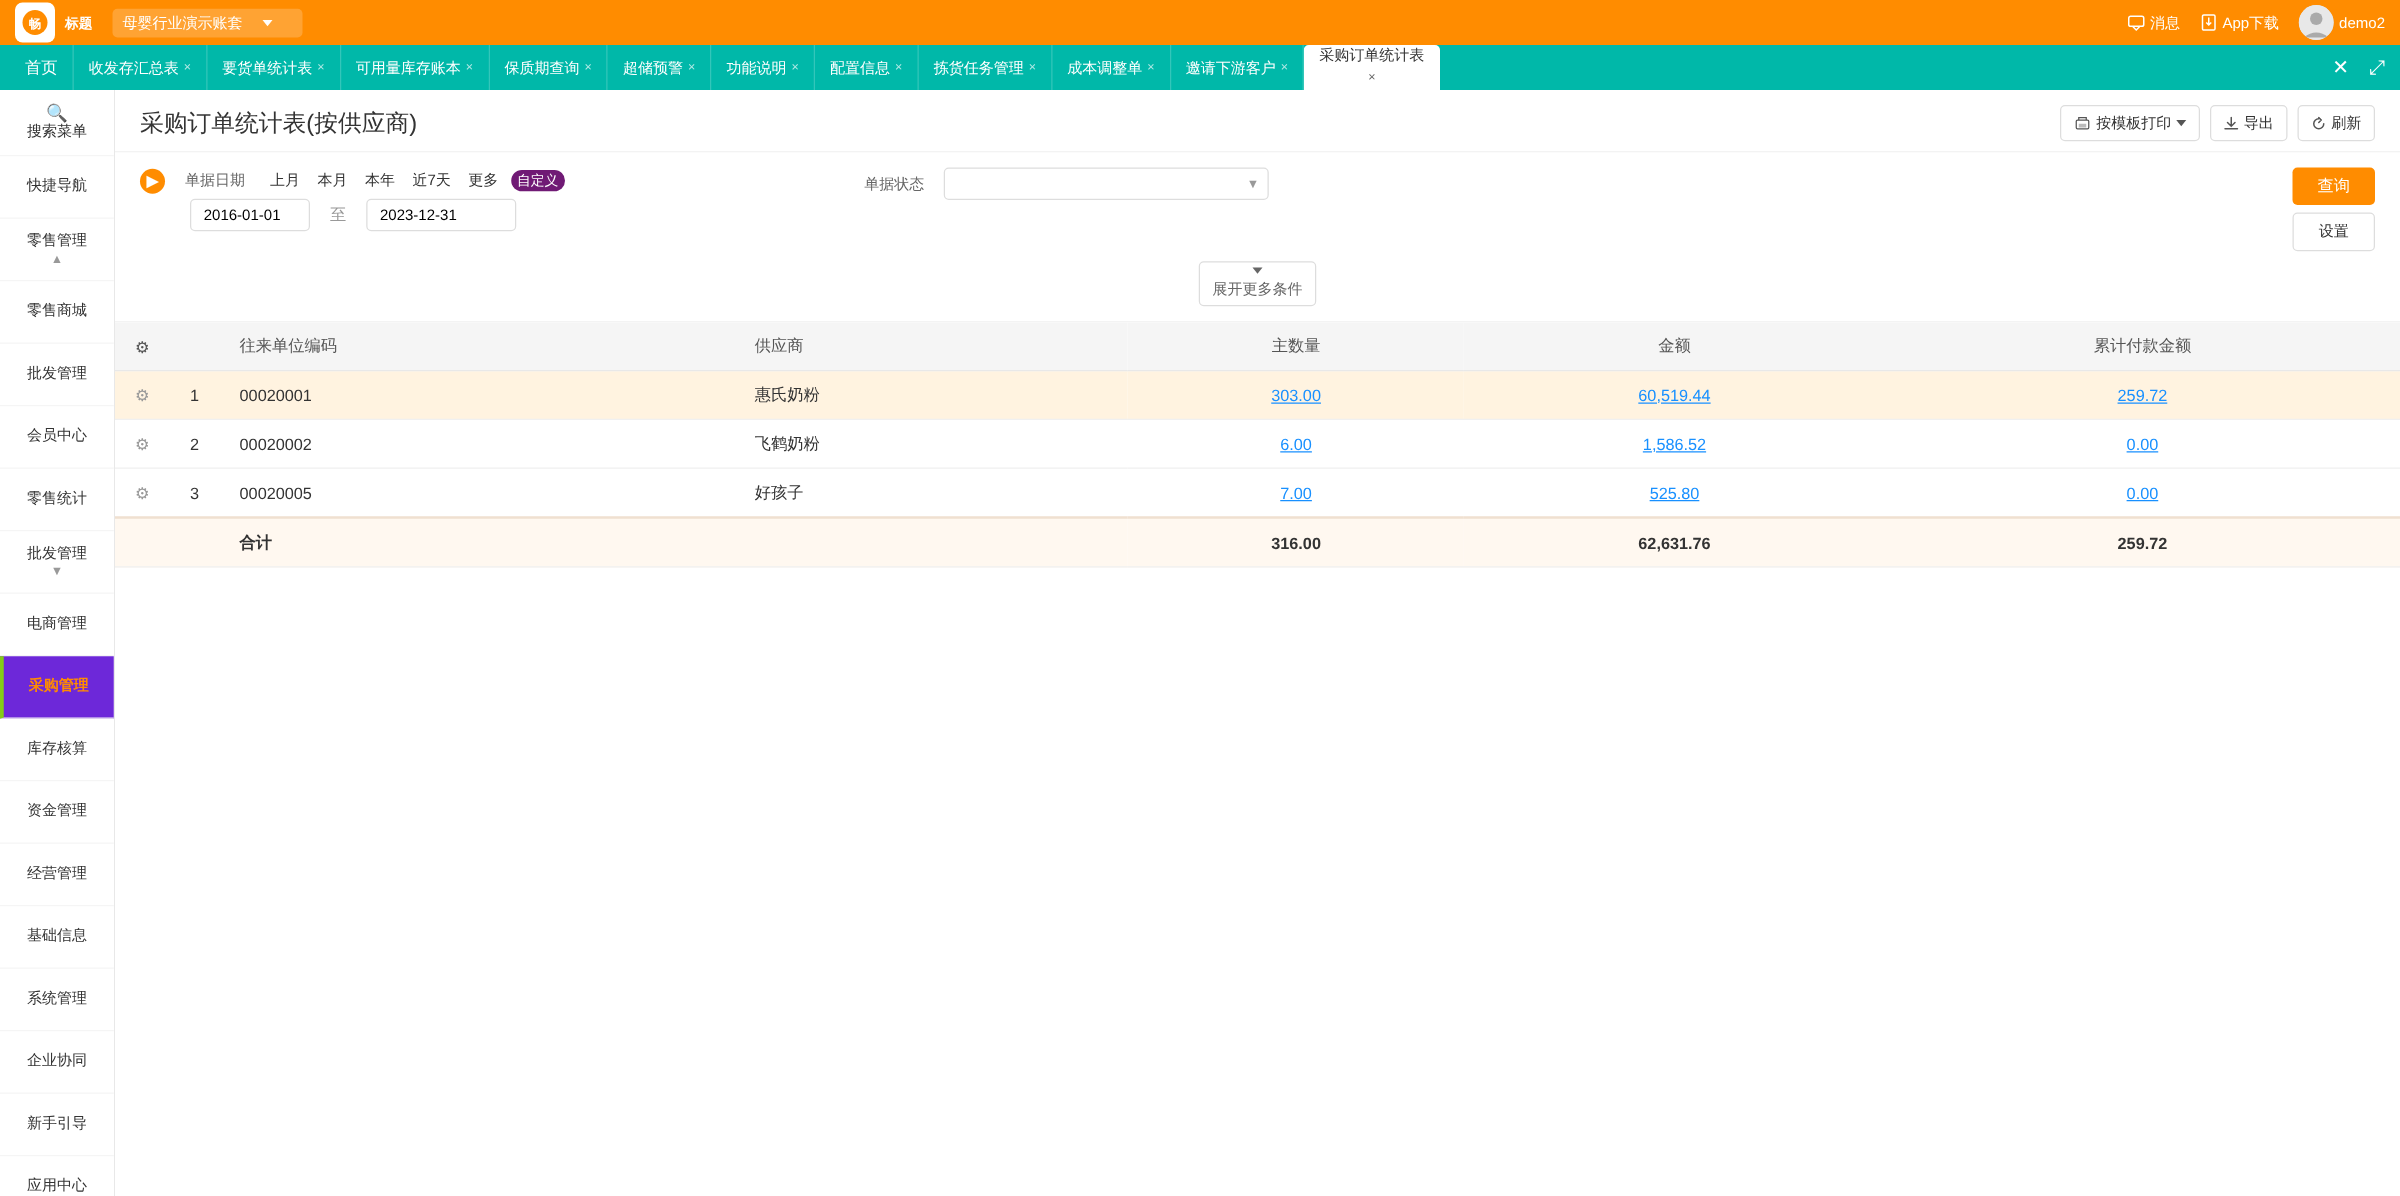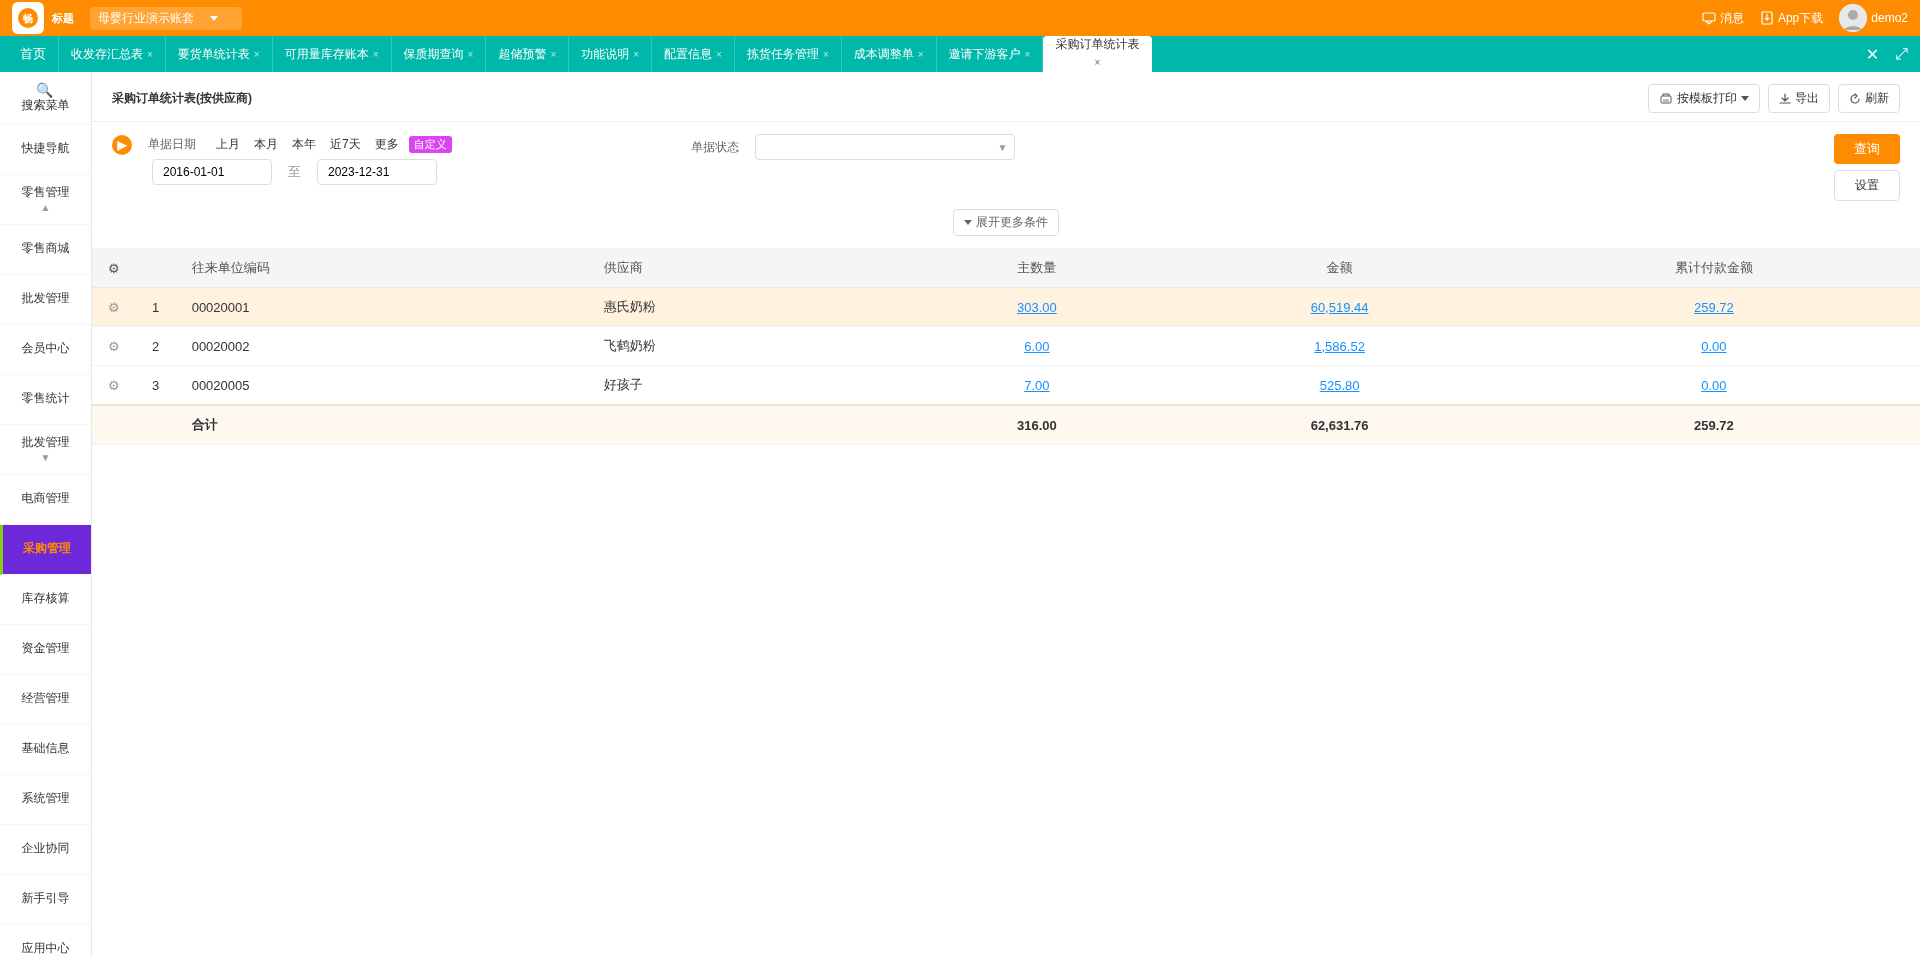--- a/index.html
+++ b/index.html
@@ -33,33 +33,33 @@
     .nav-action-btn { color: #fff; font-size: 16px; cursor: pointer; padding: 4px; }
     .sidebar-nav-item { display: flex; flex-direction: column; align-items: center; justify-content: center; padding: 10px 4px; cursor: pointer; border-bottom: 1px solid #f5f5f5; min-height: 50px; }
     .sidebar-nav-item.active { background: #6d28d9; border-left: 3px solid #84cc16; }
     .sidebar-nav-label { font-size: 12px; color: #333; text-align: center; line-height: 1.3; }
     .sidebar-nav-item.active .sidebar-nav-label { color: #ff8c00; font-weight: bold; }
     .sidebar-arrow { font-size: 10px; color: #999; margin-top: 2px; }
 
     
     .page-wrapper { background: #fff; margin: 0; padding: 0; min-height: 100%; }
     .page-header { padding: 12px 20px 0 20px; display: flex; align-items: center; justify-content: space-between; border-bottom: 1px solid #f0f0f0; padding-bottom: 8px; }
-    .page-title { font-size: 12px; font-weight: bold; color: #333; }
+    .page-title { font-size: 19px; font-weight: normal; color: #333; }
     .page-header-actions { display: flex; align-items: center; gap: 8px; }
     .btn-template { display: flex; align-items: center; gap: 4px; padding: 5px 10px; border: 1px solid #ddd; border-radius: 4px; background: #fff; font-size: 12px; cursor: pointer; color: #333; }
     .btn-export { display: flex; align-items: center; gap: 4px; padding: 5px 10px; border: 1px solid #ddd; border-radius: 4px; background: #fff; font-size: 12px; cursor: pointer; color: #333; }
     .btn-refresh { display: flex; align-items: center; gap: 4px; padding: 5px 10px; border: 1px solid #ddd; border-radius: 4px; background: #fff; font-size: 12px; cursor: pointer; color: #333; }
 
     
     .filter-area { padding: 12px 20px; background: #fff; border-bottom: 1px solid #f0f0f0; }
     .filter-row { display: flex; align-items: center; gap: 16px; margin-bottom: 8px; }
     .filter-label { font-size: 12px; color: #666; white-space: nowrap; }
     .date-shortcuts { display: flex; align-items: center; gap: 6px; }
     .date-shortcut { font-size: 12px; color: #333; cursor: pointer; padding: 2px 4px; }
-    .custom-badge { background: #d946ef; color: #fff; font-size: 11px; padding: 1px 5px; border-radius: 3px; }
+    .custom-badge { background: #701a75; color: #fff; font-size: 11px; padding: 1px 5px; border-radius: 13px; }
     .filter-input { border: 1px solid #ddd; border-radius: 4px; padding: 5px 10px; font-size: 12px; width: 200px; }
     .filter-select-wrapper { position: relative; display: inline-flex; align-items: center; }
     .filter-select-wrapper select { border: 1px solid #ddd; border-radius: 4px; padding: 5px 28px 5px 10px; font-size: 12px; background: #fff; color: #333; min-width: 200px; appearance: none; cursor: pointer; }
     .filter-select-arrow { position: absolute; right: 8px; color: #999; pointer-events: none; font-size: 10px; }
     .btn-search { background: #ff8c00; color: #fff; border: none; border-radius: 4px; padding: 6px 20px; font-size: 13px; cursor: pointer; }
     .btn-settings { border: 1px solid #ddd; background: #fff; color: #333; border-radius: 4px; padding: 6px 12px; font-size: 12px; cursor: pointer; }
     .btn-expand { display: flex; align-items: center; gap: 4px; color: #666; font-size: 12px; cursor: pointer; padding: 4px 10px; border: 1px solid #ddd; border-radius: 4px; background: #fff; }
     .search-actions { display: flex; flex-direction: column; gap: 6px; margin-left: auto; }
     .more-dots { color: #999; font-size: 14px; cursor: pointer; }
 
@@ -289,21 +289,21 @@
                 <div class="date-shortcuts">
                   <span class="date-shortcut">上月</span>
                   <span class="date-shortcut">本月</span>
                   <span class="date-shortcut">本年</span>
                   <span class="date-shortcut">近7天</span>
                   <span class="date-shortcut">更多</span>
                   <span class="custom-badge">自定义</span>
                 </div>
               </div>
               <div class="filter-row" style="margin-left:40px; margin-top:-4px;">
-                <input type="text" class="filter-input" value="2016-01-01" style="width: 120px;">
+                <input type="text" class="filter-input" value="2016-01-01" style="width: 96px;">
                 <span style="color:#999;">至</span>
                 <input type="text" class="filter-input" value="2023-12-31" style="width: 120px;">
               </div>
             </div>
 
             <div style="flex:2; display:flex; flex-direction:column; gap:8px;">
               <div class="filter-row">
                 <span class="filter-label">单据状态</span>
                 <div class="filter-select-wrapper">
                   <select style="min-width:260px;">
@@ -315,21 +315,21 @@
             </div>
 
 
             <div class="search-actions">
               <button class="btn-search">查询</button>
               <button class="btn-settings">设置</button>
             </div>
           </div>
 
           <div style="text-align:center; margin-top:8px;">
-            <button class="btn-expand" style="margin:0 auto;">
+            <button class="btn-expand" style="margin:0 auto;flex-direction:column;">
               <span class="chevron chevron-down" style="color:#666;"></span>
               <span>展开更多条件</span>
             </button>
           </div>
         </div>
 
         <div class="table-container">
           <table class="data-table">
             <thead>
               <tr>

